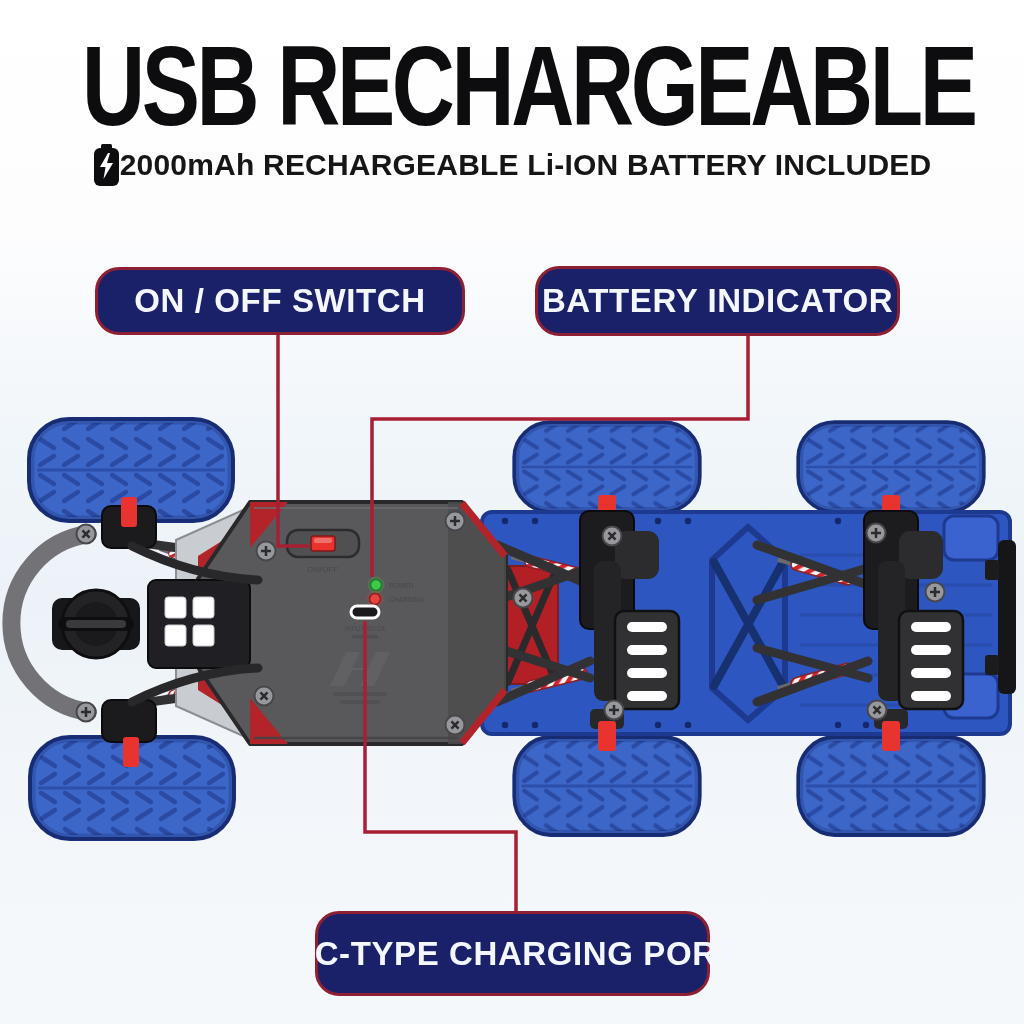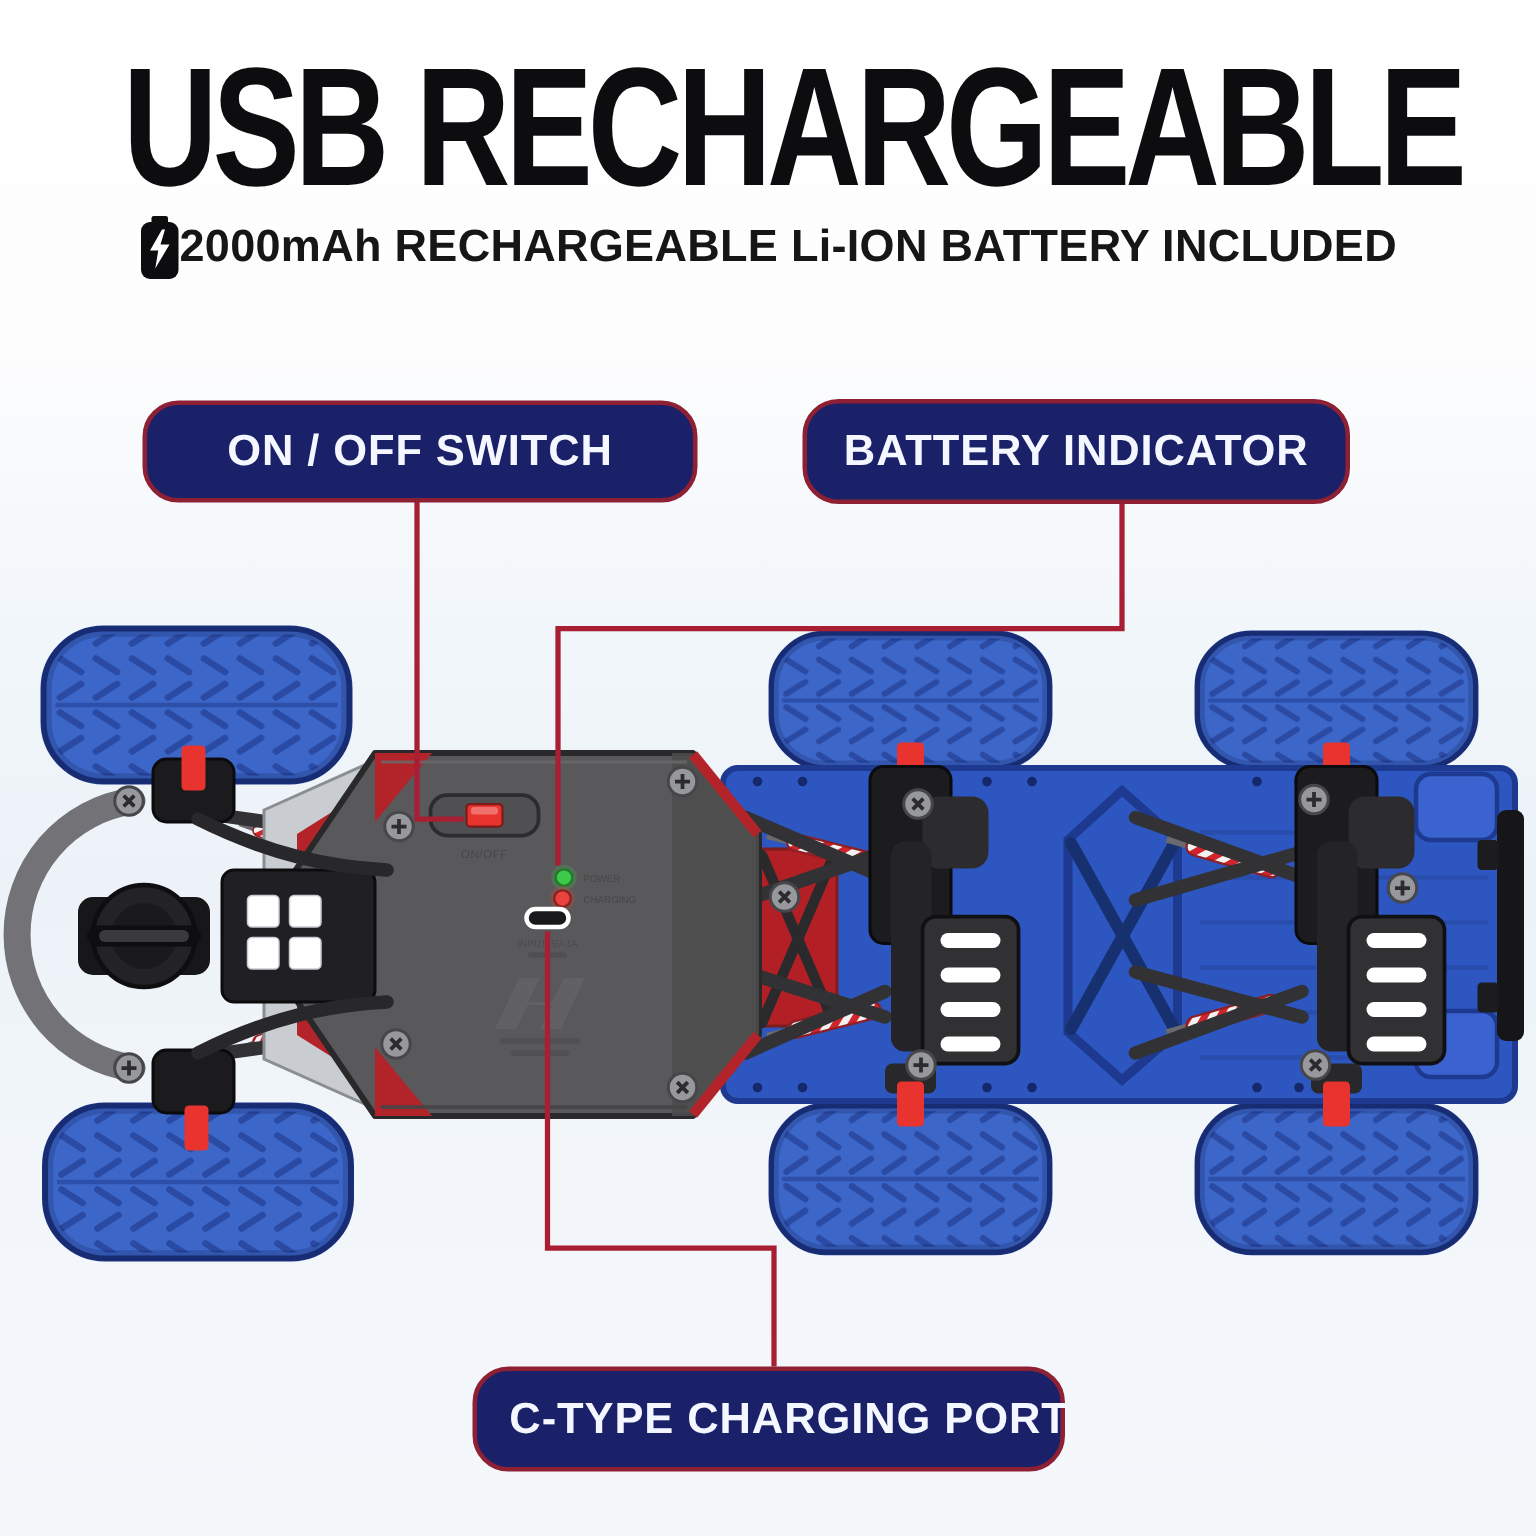--- a/index.html
+++ b/index.html
@@ -7,25 +7,25 @@
   #stage{position:relative;width:1024px;height:1024px;overflow:hidden;
     background:linear-gradient(180deg,#ffffff 0%,#fdfdfe 22%,#f1f6fa 42%,#ecf2f8 58%,#f2f6fa 76%,#f5f8fb 100%);}
   .title{position:absolute;top:22px;left:0;width:1024px;text-align:center;
     font-weight:900;font-size:104px;letter-spacing:-4px;color:#0d0d0f;
     transform:scale(0.84,1.08);transform-origin:512px 0;white-space:nowrap;}
   .subtitle-row{position:absolute;top:144px;left:0;width:1024px;display:flex;
     align-items:center;justify-content:center;gap:0;text-align:right;}
   .subtitle{font-size:30px;font-weight:600;color:#161617;letter-spacing:0.2px;white-space:nowrap;}
   .callout{position:absolute;box-sizing:border-box;border:3px solid var(--maroon,#8e2034);
     background:var(--navy,#1a2168);border-radius:24px;color:#f4f7ff;
-    font-size:29px;font-weight:600;letter-spacing:0.6px;
+    font-size:33px;font-weight:600;letter-spacing:0.6px;
     display:flex;align-items:center;justify-content:center;white-space:nowrap;z-index:3;}
   #co-onoff{left:95px;top:267px;width:370px;height:68px;}
   #co-batt{left:535px;top:266px;width:365px;height:70px;}
-  #co-ctype{left:315px;top:911px;width:395px;height:70px;padding-left:27px;}
+  #co-ctype{left:315px;top:911px;width:395px;height:85px;padding-left:27px;}
   #scene{position:absolute;left:0;top:0;z-index:2;}
   svg text{font-family:"Liberation Sans",sans-serif;}
 </style>
 </head>
 <body>
 
 <div id="stage">
 
   <div class="title">USB RECHARGEABLE</div>
 

